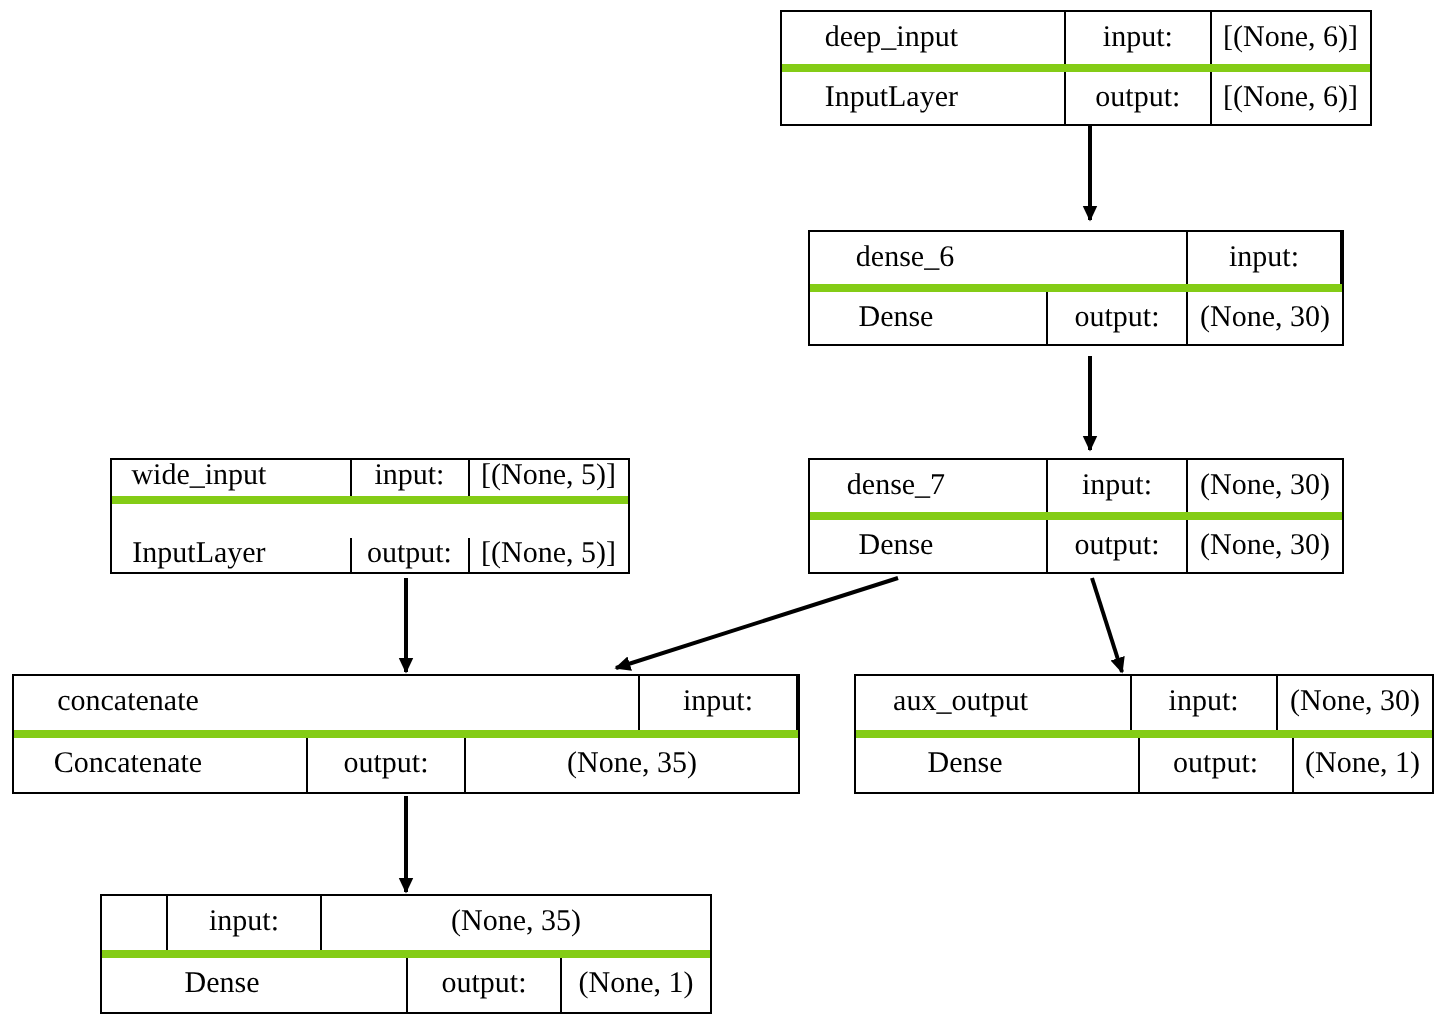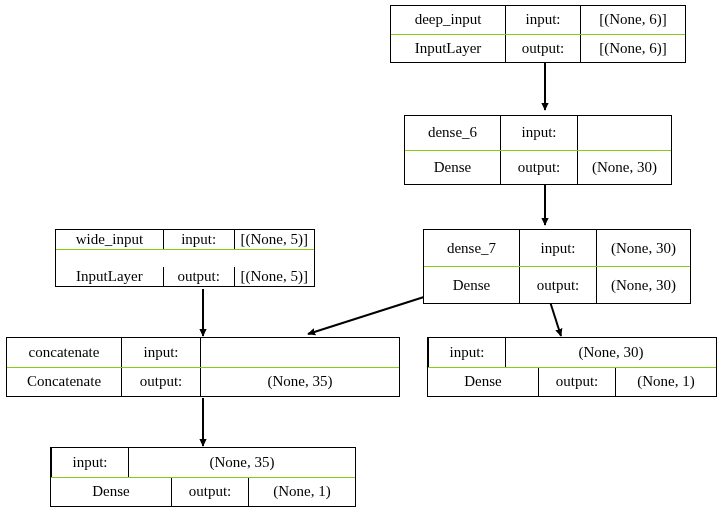--- a/index.html
+++ b/index.html
@@ -35,37 +35,39 @@
     display: flex;
     flex-direction: column;
     z-index: 2;
   }
   .node-row {
     display: flex;
     flex: 1 1 0;
     min-height: 0;
   }
   .node-row.top {
-    border-bottom: 1px solid #84cc16;
+    border-bottom: 4px solid #84cc16;
+    justify-content: space-between;
   }
   .cell {
     display: flex;
     align-items: center;
     justify-content: center;
     font-size: 15px;
     line-height: 1;
     color: #000000;
     white-space: nowrap;
     padding: 0 6px;
     box-sizing: border-box;
   }
   .cell.c-name { }
   .cell.c-label {
     border-left: 1px solid #000000;
     border-right: 1px solid #000000;
+    margin-left: 32px;
   }
   .cell.c-shape { }
 </style>
 </head>
 <body>
 
 <div id="canvas">
 
   <svg class="edges" viewBox="0 0 725 516">
     <defs>
@@ -93,33 +95,33 @@
       <div class="cell c-label" style="width:76px;">input:</div>
       <div class="cell c-shape" style="flex:1;">[(None, 6)]</div>
     </div>
     <div class="node-row">
       <div class="cell c-name" style="width:114px;">InputLayer</div>
       <div class="cell c-label" style="width:76px;">output:</div>
       <div class="cell c-shape" style="flex:1;">[(None, 6)]</div>
     </div>
   </div>
 
-  <div class="node" style="left:404px; top:115px; width:268px; height:70px;">
+  <div class="node" style="left:404px; top:115px; width:268px; height:58px;">
     <div class="node-row top">
       <div class="cell c-name" style="width:95px;">dense_6</div>
       <div class="cell c-label" style="width:78px;">input:</div>
     </div>
     <div class="node-row">
       <div class="cell c-name" style="width:95px;">Dense</div>
       <div class="cell c-label" style="width:78px;">output:</div>
       <div class="cell c-shape" style="flex:1;">(None, 30)</div>
     </div>
   </div>
 
-  <div class="node" style="left:423px; top:229px; width:268px; height:75px;">
+  <div class="node" style="left:404px; top:229px; width:268px; height:58px;">
     <div class="node-row top">
       <div class="cell c-name" style="width:95px;">dense_7</div>
       <div class="cell c-label" style="width:78px;">input:</div>
       <div class="cell c-shape" style="flex:1;">(None, 30)</div>
     </div>
     <div class="node-row">
       <div class="cell c-name" style="width:95px;">Dense</div>
       <div class="cell c-label" style="width:78px;">output:</div>
       <div class="cell c-shape" style="flex:1;">(None, 30)</div>
     </div>
@@ -145,20 +147,21 @@
     </div>
     <div class="node-row">
       <div class="cell c-name" style="width:114px;">Concatenate</div>
       <div class="cell c-label" style="width:80px;">output:</div>
       <div class="cell c-shape" style="flex:1;">(None, 35)</div>
     </div>
   </div>
 
   <div class="node" style="left:427px; top:337px; width:290px; height:60px;">
     <div class="node-row top">
+      <div class="cell c-name" style="width:110px;">aux_output</div>
       <div class="cell c-label" style="width:78px;">input:</div>
       <div class="cell c-shape" style="flex:1;">(None, 30)</div>
     </div>
     <div class="node-row">
       <div class="cell c-name" style="width:110px;">Dense</div>
       <div class="cell c-label" style="width:78px;">output:</div>
       <div class="cell c-shape" style="flex:1;">(None, 1)</div>
     </div>
   </div>
 

